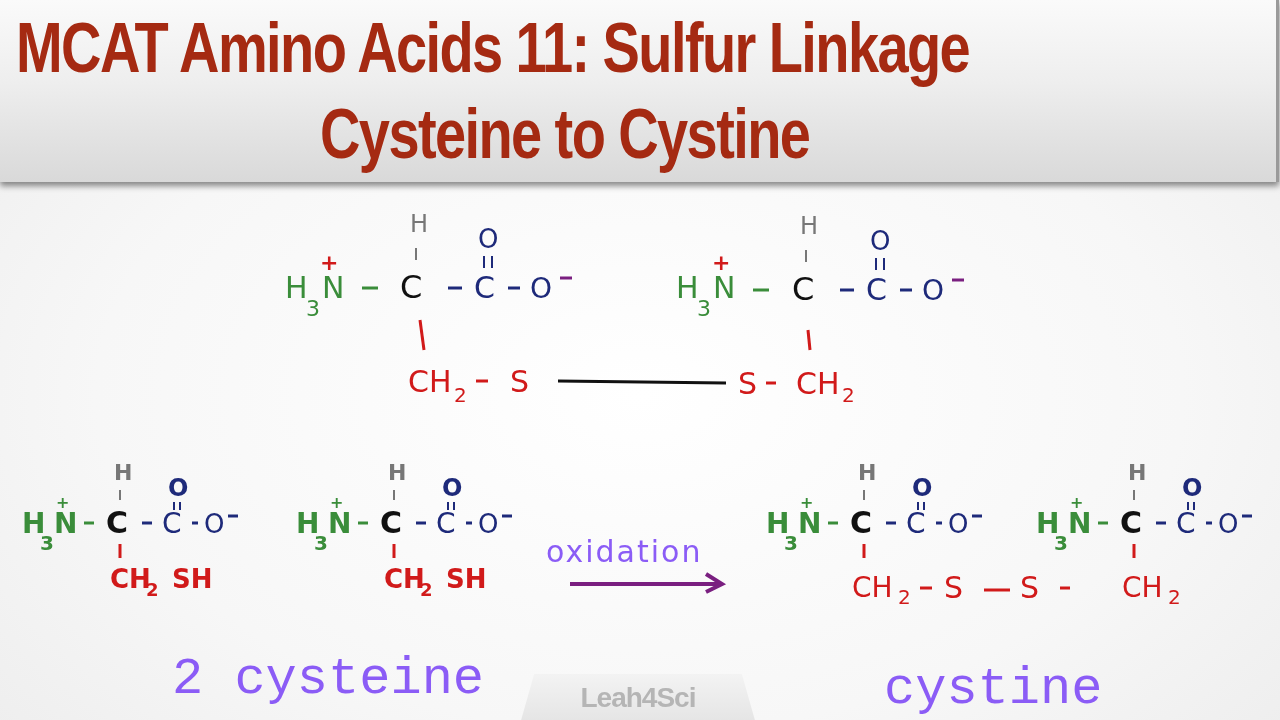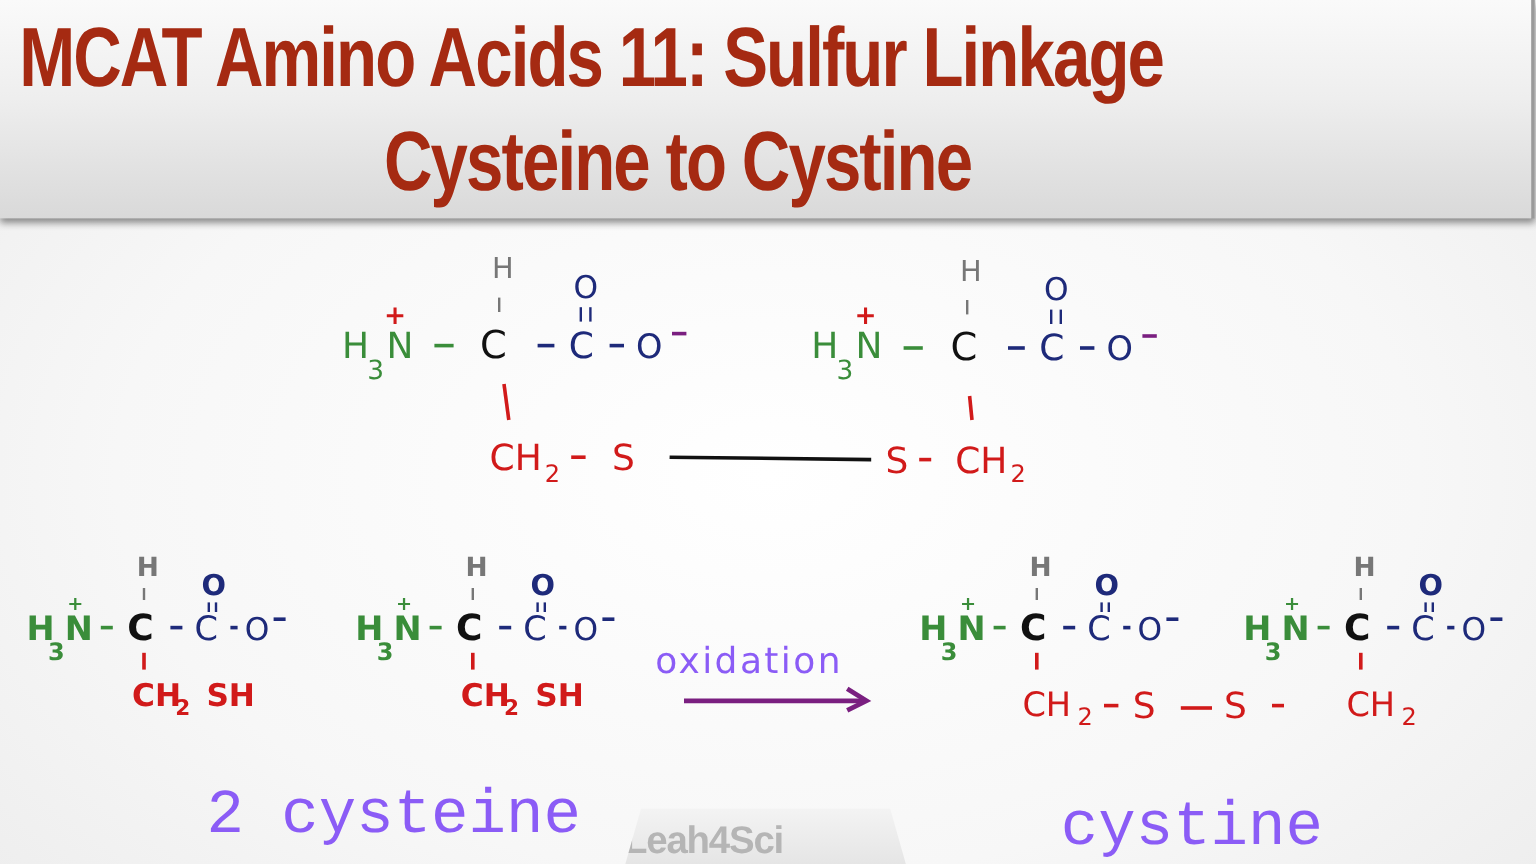--- a/index.html
+++ b/index.html
@@ -28,22 +28,22 @@
 
   .label { position: absolute; font-family: Liberation Mono, monospace; color: #8b5cf6; font-size: 52px; }
 
   .logo-tab {
     position: absolute; left: 520px; top: 674px; width: 236px; height: 50px;
     background: linear-gradient(180deg,#f3f3f3,#e4e4e4);
     clip-path: polygon(6% 0, 94% 0, 100% 100%, 0 100%);
     box-shadow: 0 -2px 4px rgba(0,0,0,0.2);
   }
   .logo-text {
-    position: absolute; left: 0; right: 0; top: 8px; text-align: left;
-    font-family: "Liberation Sans", sans-serif; font-weight: bold; font-size: 32px;
+    position: absolute; left: 0; right: 0; top: 8px; text-align: center;
+    font-family: "Liberation Sans", sans-serif; font-weight: bold; font-size: 28px;
     color: #b5b5b5; letter-spacing: -1px;
   }
   svg { position: absolute; left: 0; top: 0; }
 </style>
 </head>
 <body>
 
 <div class="title-bar">
   <div class="title-line l1">MCAT Amino Acids 11: Sulfur Linkage</div>
   <div class="title-line l2">Cysteine to Cystine</div>

